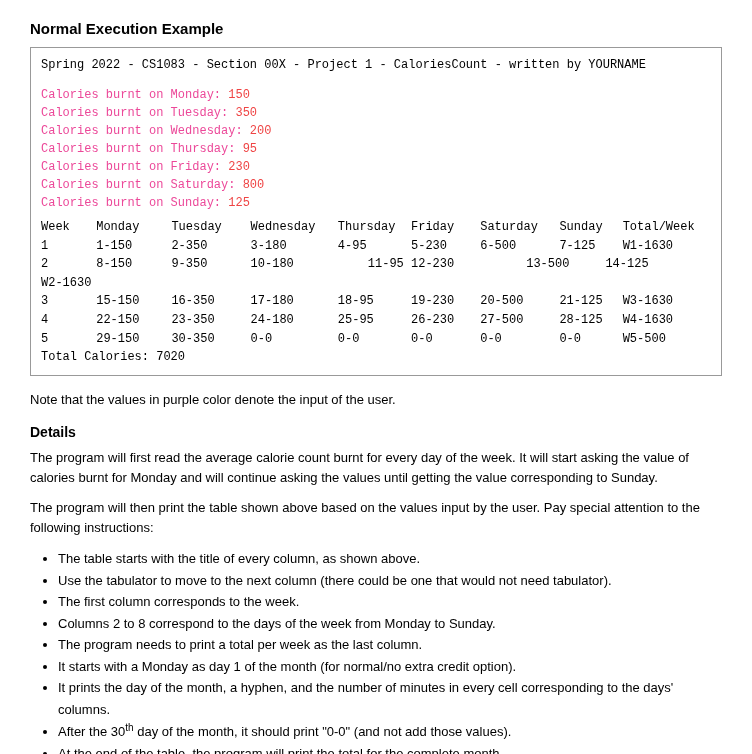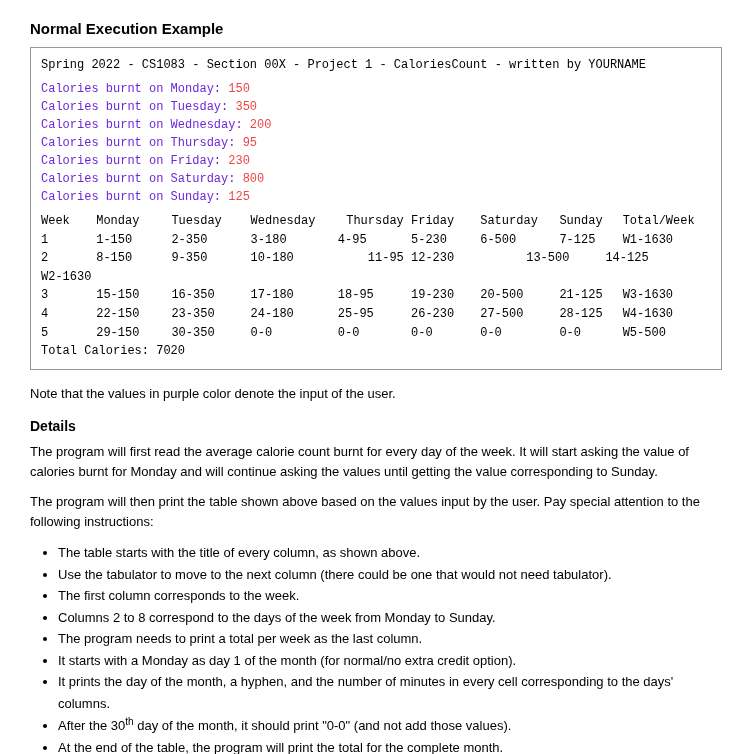--- a/index.html
+++ b/index.html
@@ -26,24 +26,24 @@
       border: 1px solid #999;
       padding: 8px 10px;
       font-family: 'Courier New', monospace;
       font-size: 12px;
       background: #fff;
       margin-bottom: 14px;
       line-height: 1.5;
     }
     .terminal-header {
       color: #000;
-      margin-bottom: 6px;
+      margin-bottom: 12px;
     }
     .purple { color: #ef4444; }
-    .green { color: #6d28d9; }
+    .green { color: #ec4899; }
     .table-section {
       margin-top: 6px;
     }
     p {
       font-size: 13px;
       line-height: 1.55;
       margin-bottom: 10px;
     }
     ul {
       padding-left: 28px;
@@ -72,21 +72,21 @@
     <div><span class="green">Calories burnt on Friday: </span><span class="purple">230</span></div>
     <div><span class="green">Calories burnt on Saturday: </span><span class="purple">800</span></div>
     <div><span class="green">Calories burnt on Sunday: </span><span class="purple">125</span></div>
   </div>
   <div class="table-section">
     <div style="font-family:'Courier New',monospace;font-size:12px;line-height:1.55;">
       <span style="display:inline-block;width:48px;">Week</span>
       <span style="display:inline-block;width:68px;">Monday</span>
       <span style="display:inline-block;width:72px;">Tuesday</span>
       <span style="display:inline-block;width:80px;">Wednesday</span>
-      <span style="display:inline-block;width:66px;text-align:right;">Thursday</span>
+      <span style="display:inline-block;width:66px;">Thursday</span>
       <span style="display:inline-block;width:62px;">Friday</span>
       <span style="display:inline-block;width:72px;">Saturday</span>
       <span style="display:inline-block;width:56px;">Sunday</span>
       <span style="display:inline-block;">Total/Week</span>
     </div>
     <div style="font-family:'Courier New',monospace;font-size:12px;line-height:1.55;">
       <span style="display:inline-block;width:48px;">1</span>
       <span style="display:inline-block;width:68px;">1-150</span>
       <span style="display:inline-block;width:72px;">2-350</span>
       <span style="display:inline-block;width:80px;">3-180</span>

